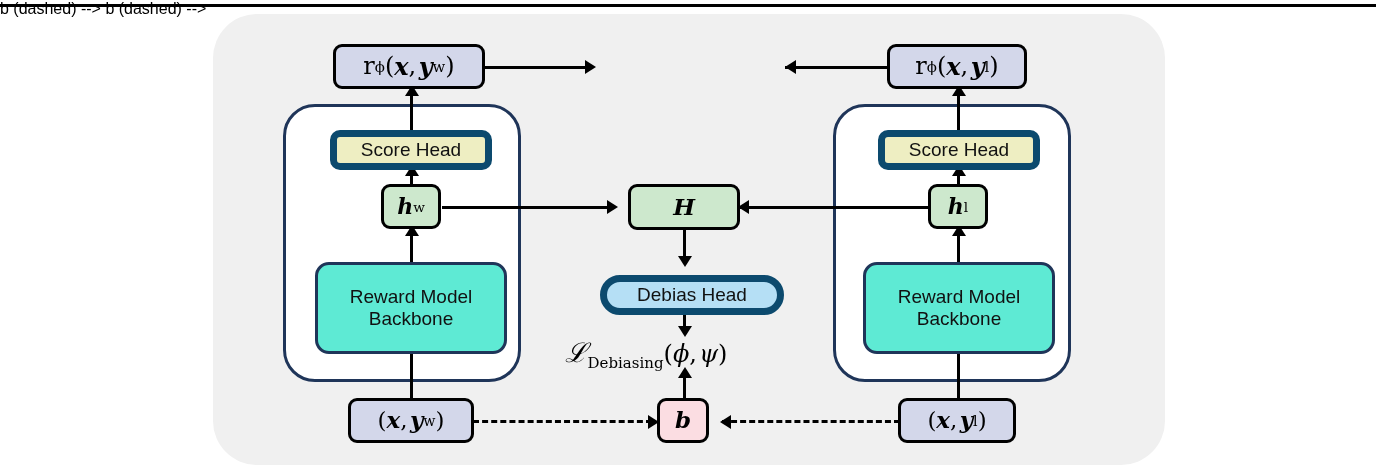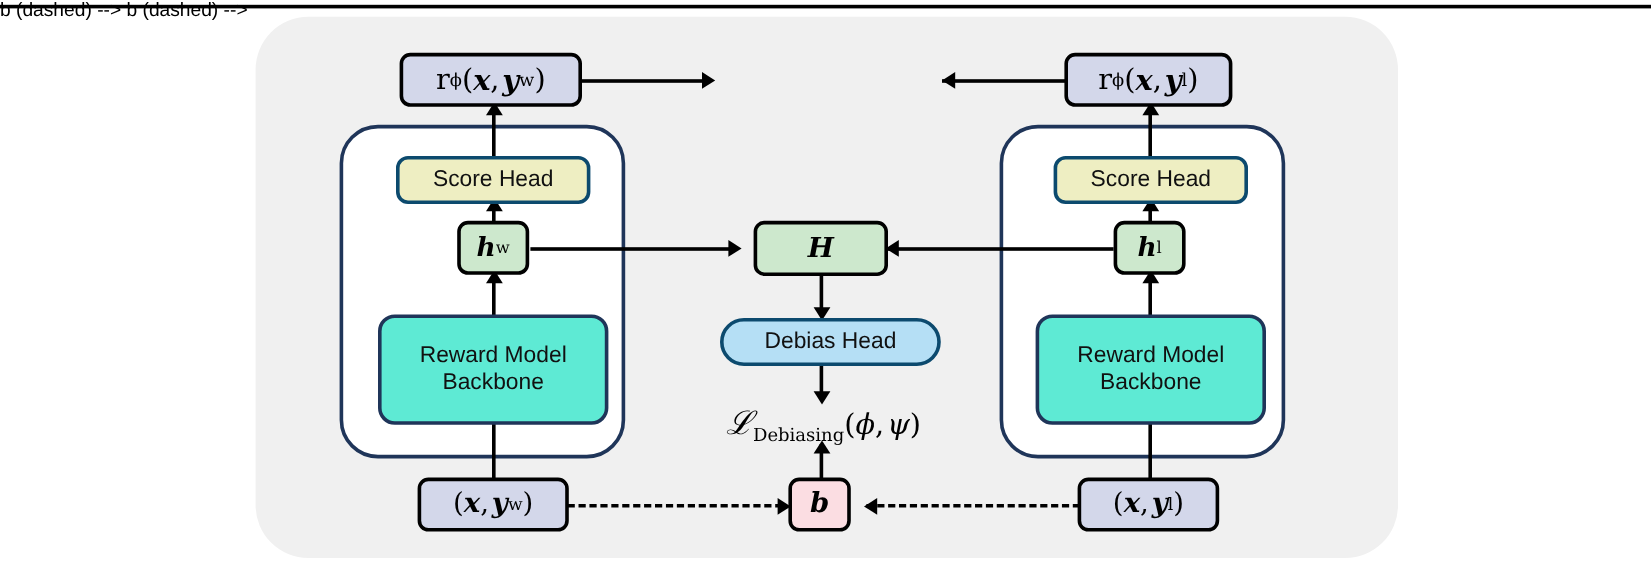--- a/index.html
+++ b/index.html
@@ -49,21 +49,21 @@
     justify-content: center;
     text-align: center;
     line-height: 1.15;
     z-index: 6;
   }
   .node.thick {
     border: 3px solid #000000;
     border-radius: 9px;
   }
   .node.navy {
-    border: 3px solid #0c4a6e;
+    border: 7px solid #0c4a6e;
     border-radius: 10px;
   }
   .node.navy-lg {
     border: 3px solid #1f3559;
     border-radius: 14px;
   }
 
   
   .fill-lavender { background: #d3d7ea; }
   .fill-yellow   { background: #eeeec2; }
@@ -244,24 +244,24 @@
     <span>Reward Model</span>
     <span>Backbone</span>
   </div>
 
   <div class="node navy-lg fill-orange plain" style="left:863px; top:262px; width:192px; height:92px; flex-direction:column;">
     <span>Reward Model</span>
     <span>Backbone</span>
   </div>
 
   
-  <div class="node navy fill-blue plain" style="left:600px; top:265px; width:184px; height:40px;border-radius:20px;">Debias Head</div>
-
-  
-  <div class="label math" style="left:605px; top:333px; font-size:24px;"><span class="cal">ℒ</span><sub style="font-size:15px">Debiasing</sub>(<i>ϕ</i>, <i>ψ</i>)</div>
+  <div class="node navy fill-blue plain" style="left:600px; top:275px; width:184px; height:40px;border-radius:20px;">Debias Head</div>
+
+  
+  <div class="label math" style="left:565px; top:333px; font-size:24px;"><span class="cal">ℒ</span><sub style="font-size:15px">Debiasing</sub>(<i>ϕ</i>, <i>ψ</i>)</div>
 
   
   <div class="node thick fill-pink math" style="left:657px; top:398px; width:52px; height:45px; font-size:23px;">
       <span class="bi">b</span>
     </div>
 
   
   <div class="node thick fill-lavender math" style="left:348px; top:398px; width:126px; height:45px; font-size:23px;">(<span class="bi">x</span>, <span class="bi">y</span><sup>w</sup>)</div>
 
   <div class="node thick fill-lavender math" style="left:898px; top:398px; width:118px; height:45px; font-size:23px;">(<span class="bi">x</span>, <span class="bi">y</span><sup>l</sup>)</div>

